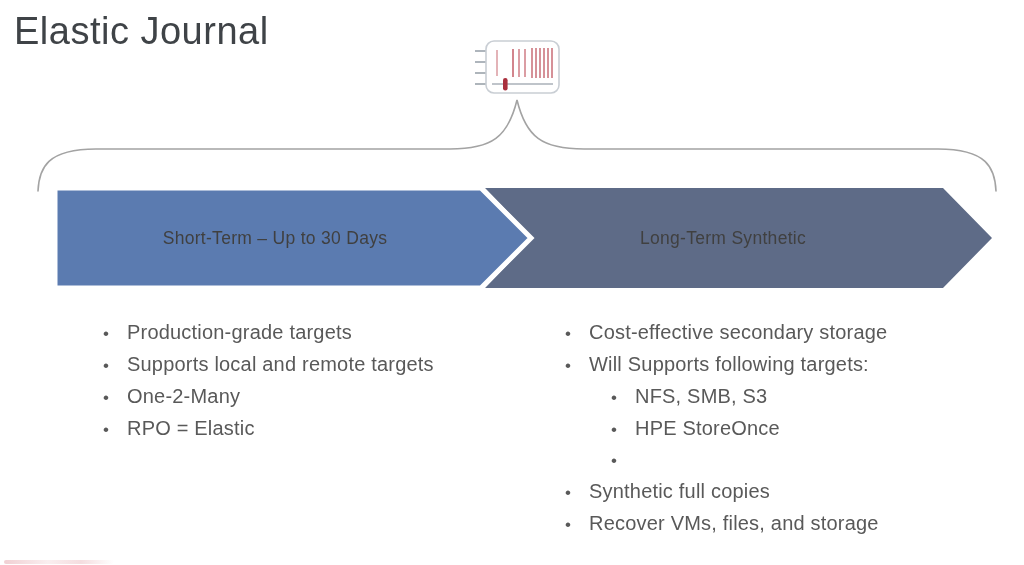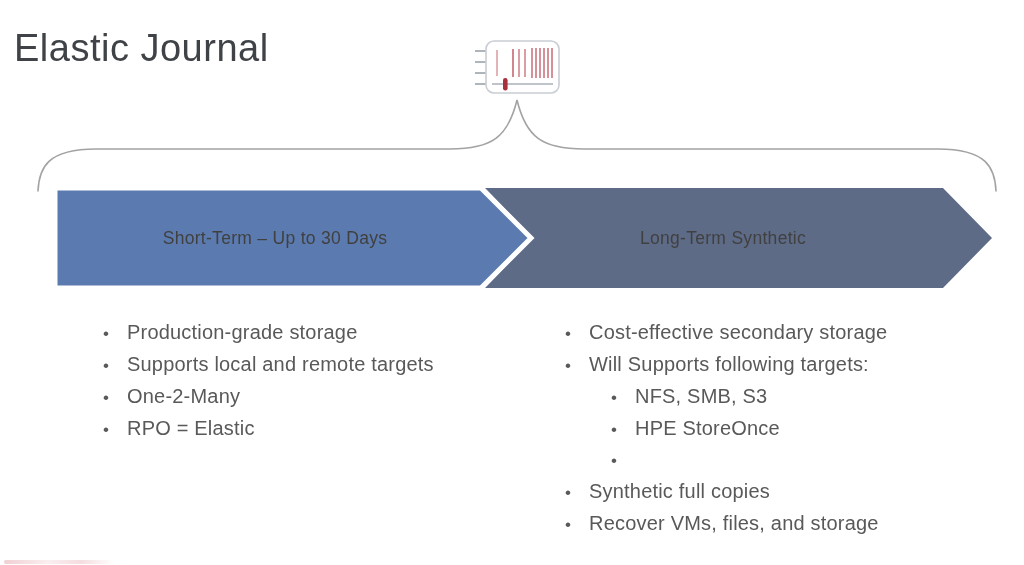--- a/index.html
+++ b/index.html
@@ -6,21 +6,21 @@
   html, body { width: 1024px; height: 565px; }
   body {
     position: relative;
     width: 1024px; height: 565px;
     background: #ffffff;
     font-family: "Liberation Sans", sans-serif;
     overflow: hidden;
   }
   .slide-title {
     position: absolute;
-    left: 14px; top: 27px;
+    left: 14px; top: 10px;
     font-size: 38px;
     font-weight: 400;
     color: #3f4347;
     letter-spacing: 0.5px;
   }
   .journal-icon-wrap {
     position: absolute;
     left: 473px; top: 38px;
     width: 90px; height: 58px;
   }
@@ -112,21 +112,21 @@
 
   <polygon points="55,188 481,188 531,238 481,288 55,288" fill="#5b7bb0" stroke="#ffffff" stroke-width="5" stroke-linejoin="miter"></polygon>
 </svg>
 
 <div class="arrow-label short">Short-Term – Up to 30 Days</div>
 <div class="arrow-label long">Long-Term Synthetic</div>
 
 <ul class="bullet-list left">
   <li>
       <span class="blt">•</span>
-      <span>Production-grade storage</span>
+      <span>Production-grade targets</span>
     </li>
   <li>
       <span class="blt">•</span>
       <span>Supports local and remote targets</span>
     </li>
   <li>
       <span class="blt">•</span>
       <span>One-2-Many</span>
     </li>
   <li>

